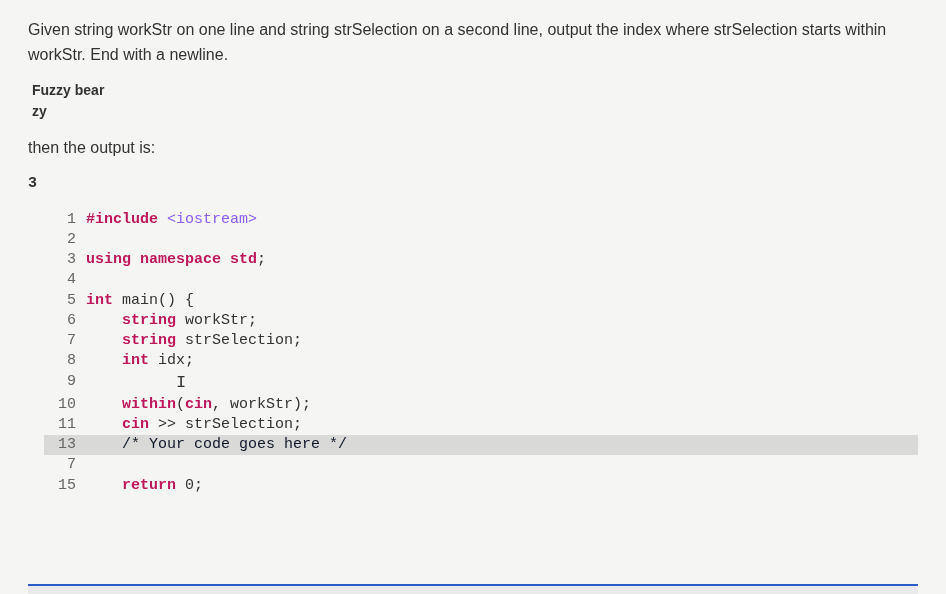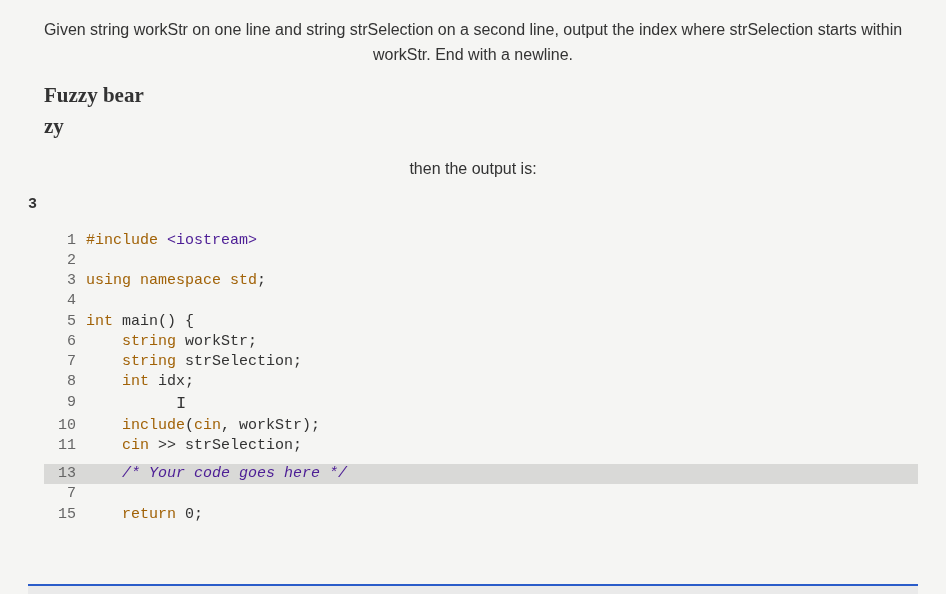--- a/index.html
+++ b/index.html
@@ -7,26 +7,26 @@
       width: 946px;
       height: 594px;
       background: #f5f5f3;
       font-family: Arial, Helvetica, sans-serif;
       color: #333;
       padding: 18px 28px 8px 28px;
       font-size: 16px;
       line-height: 1.55;
       overflow: hidden;
     }
-    .prompt p { margin-bottom: 12px; text-align: center; }
+    .prompt p { margin-bottom: 12px; }
     .mono-block {
-      font-family: Liberation Serif, serif;
-      font-size: 21px;
+      font-family: Liberation Sans, sans-serif;
+      font-size: 14px;
       font-weight: bold;
-      margin: 8px 0 14px 16px;
+      margin: 8px 0 14px 4px;
       line-height: 1.5;
     }
     .mono-line {
       font-family: "Courier New", Courier, monospace;
       font-size: 15px;
       font-weight: bold;
       margin: 8px 0 14px 0;
     }
     .code-area {
       margin-top: 14px;
@@ -39,26 +39,25 @@
       display: flex;
       white-space: pre;
     }
     .ln {
       width: 32px;
       text-align: right;
       color: #666;
       margin-right: 10px;
       user-select: none;
     }
-    .kw { color: #a16207; }
-    .str { color: #4c1d95; }
-    .com { color: #4c1d95; font-style: italic; }
+    .kw { color: #be185d; font-weight: bold; }
+    .str { color: #8b5cf6; }
+    .com { color: #0f172a; }
     .hl {
       background: #d9d9d7;
-      margin-top: 8px;
     }
     .cursor {
       display: inline-block;
       position: relative;
       font-family: "Courier New", Courier, monospace;
       color: #333;
       font-size: 17px;
       margin-left: 90px;
     }
     .bottom-bar {
@@ -87,20 +86,20 @@
 <div class="code-area" id="code-editor">
     <div class="code-line"><span class="ln">1</span><span><span class="kw">#include</span> <span class="str">&lt;iostream&gt;</span></span></div>
     <div class="code-line"><span class="ln">2</span></div>
     <div class="code-line"><span class="ln">3</span><span><span class="kw">using</span> <span class="kw">namespace</span> <span class="kw">std</span>;</span></div>
     <div class="code-line"><span class="ln">4</span><span> </span></div>
     <div class="code-line"><span class="ln">5</span><span><span class="kw">int</span> main() {</span></div>
     <div class="code-line"><span class="ln">6</span><span>    <span class="kw">string</span> workStr;</span></div>
     <div class="code-line"><span class="ln">7</span><span>    <span class="kw">string</span> strSelection;</span></div>
     <div class="code-line"><span class="ln">8</span><span>    <span class="kw">int</span> idx;</span></div>
     <div class="code-line"><span class="ln">9</span><span><span class="cursor">I</span></span></div>
-    <div class="code-line"><span class="ln">10</span><span>    <span class="kw">include</span>(<span class="kw">cin</span>, workStr);</span></div>
+    <div class="code-line"><span class="ln">10</span><span>    <span class="kw">within</span>(<span class="kw">cin</span>, workStr);</span></div>
     <div class="code-line"><span class="ln">11</span><span>    <span class="kw">cin</span> &gt;&gt; strSelection;</span></div>
     <div class="code-line hl"><span class="ln">13</span><span>    <span class="com">/* Your code goes here */</span></span></div>
     <div class="code-line"><span class="ln">7</span><span> </span></div>
     <div class="code-line"><span class="ln">15</span><span>    <span class="kw">return</span> 0;</span></div>
   </div>
 
 <div class="bottom-bar"></div>
 
 </body></html>

